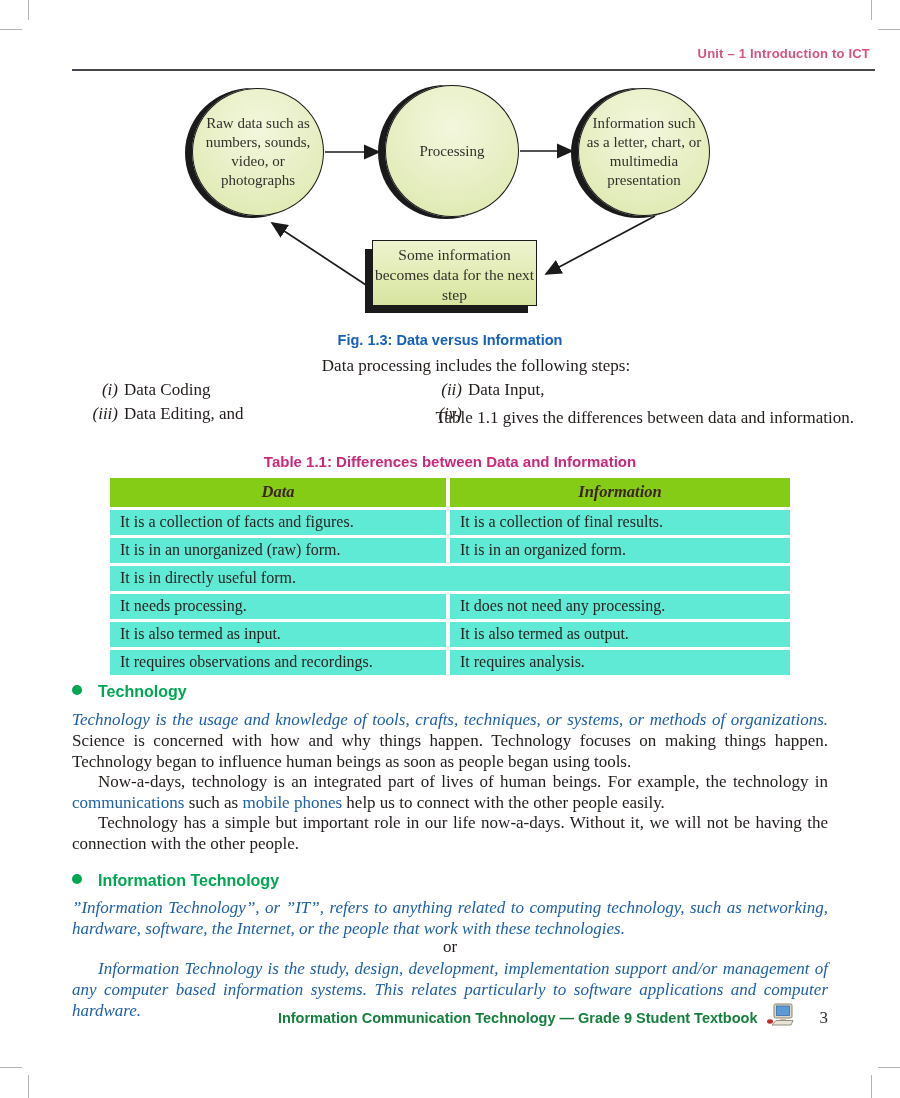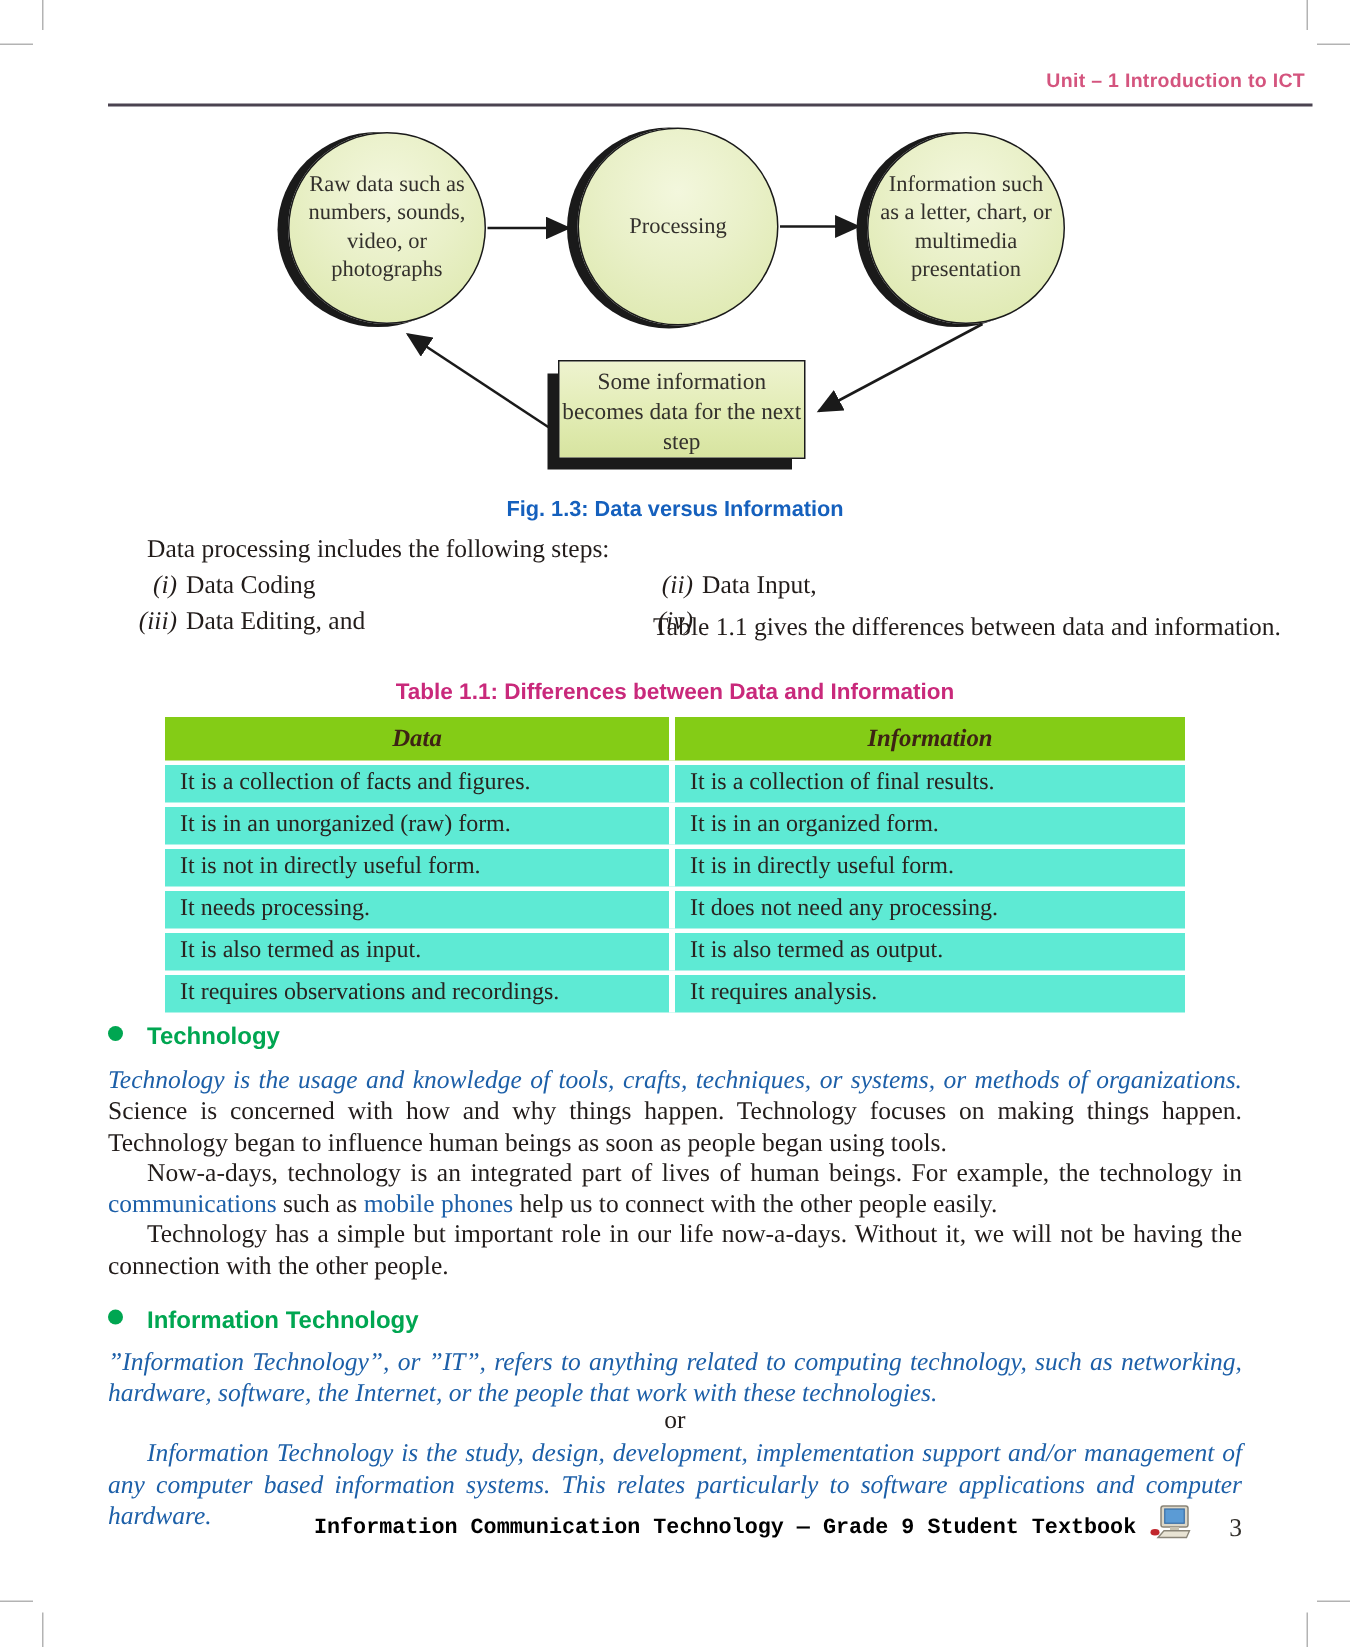--- a/index.html
+++ b/index.html
@@ -73,21 +73,21 @@
   .sec-head .sec-title{
     font-family:"Liberation Sans", sans-serif;font-weight:bold;font-size:16px;color:#00a651;
   }
   .or-sep{position:absolute;left:72px;width:756px;text-align:center;font-size:17px;}
   
   .footer{
     position:absolute;top:1003px;left:72px;width:756px;
     display:flex;align-items:center;justify-content:flex-end;
   }
   .footer-text{
-    font-family:Liberation Mono, monospace;font-weight:bold;font-size:14.5px;color:#000000;
+    font-family:Liberation Sans, sans-serif;font-weight:bold;font-size:14.5px;color:#15803d;
   }
   .footer-icon{margin-left:8px;}
   .page-num{margin-left:24px;font-size:17px;color:#33302c;}
 </style>
 </head>
 <body>
 
 <div class="crop" style="left:28px;top:0;width:1px;height:20px;"></div>
 <div class="crop" style="left:0;top:29px;width:22px;height:1px;"></div>
 <div class="crop" style="left:871px;top:0;width:1px;height:20px;"></div>
@@ -120,21 +120,21 @@
   </div>
   <div class="node node3">
     <span>Information such as a letter, chart, or multimedia presentation</span>
   </div>
   <div class="feedback-box">
     <span>Some information becomes data for the next step</span>
   </div>
 </div>
 <div class="fig-caption">Fig. 1.3: Data versus Information</div>
 
-<div class="txt indent1" style="top:355px;">Data processing includes the following steps:</div>
+<div class="txt indent1" style="top:355px;text-align:center;">Data processing includes the following steps:</div>
 <div class="txt steps-row" style="top:379px;">
   <span class="step-num">(i)</span>
   <span>Data Coding</span>
   <span class="step-num">(ii)</span>
   <span>Data Input,</span>
 </div>
 <div class="txt steps-row" style="top:403px;">
   <span class="step-num">(iii)</span>
   <span>Data Editing, and</span>
   <span class="step-num">(iv)</span>
@@ -149,21 +149,20 @@
   </div>
   <div class="t-row">
     <div class="t-cell l">It is a collection of facts and figures.</div>
     <div class="t-cell r">It is a collection of final results.</div>
   </div>
   <div class="t-row">
     <div class="t-cell l">It is in an unorganized (raw) form.</div>
     <div class="t-cell r">It is in an organized form.</div>
   </div>
   <div class="t-row">
-    <div class="t-cell l">It is not in directly useful form.</div>
     <div class="t-cell r">It is in directly useful form.</div>
   </div>
   <div class="t-row">
     <div class="t-cell l">It needs processing.</div>
     <div class="t-cell r">It does not need any processing.</div>
   </div>
   <div class="t-row">
     <div class="t-cell l">It is also termed as input.</div>
     <div class="t-cell r">It is also termed as output.</div>
   </div>

